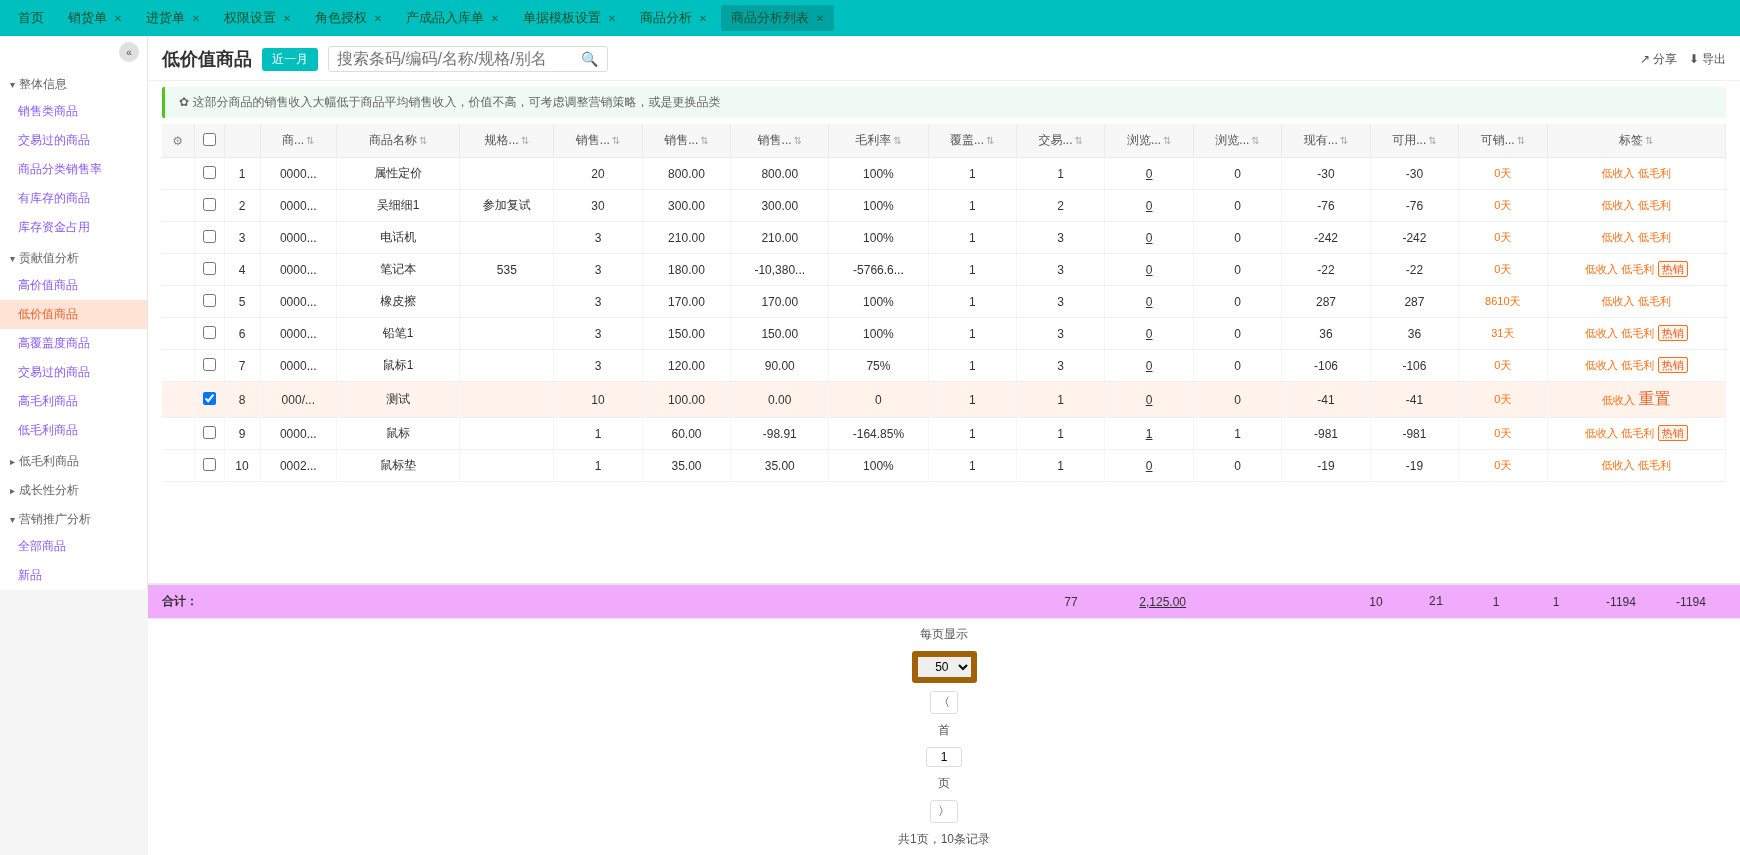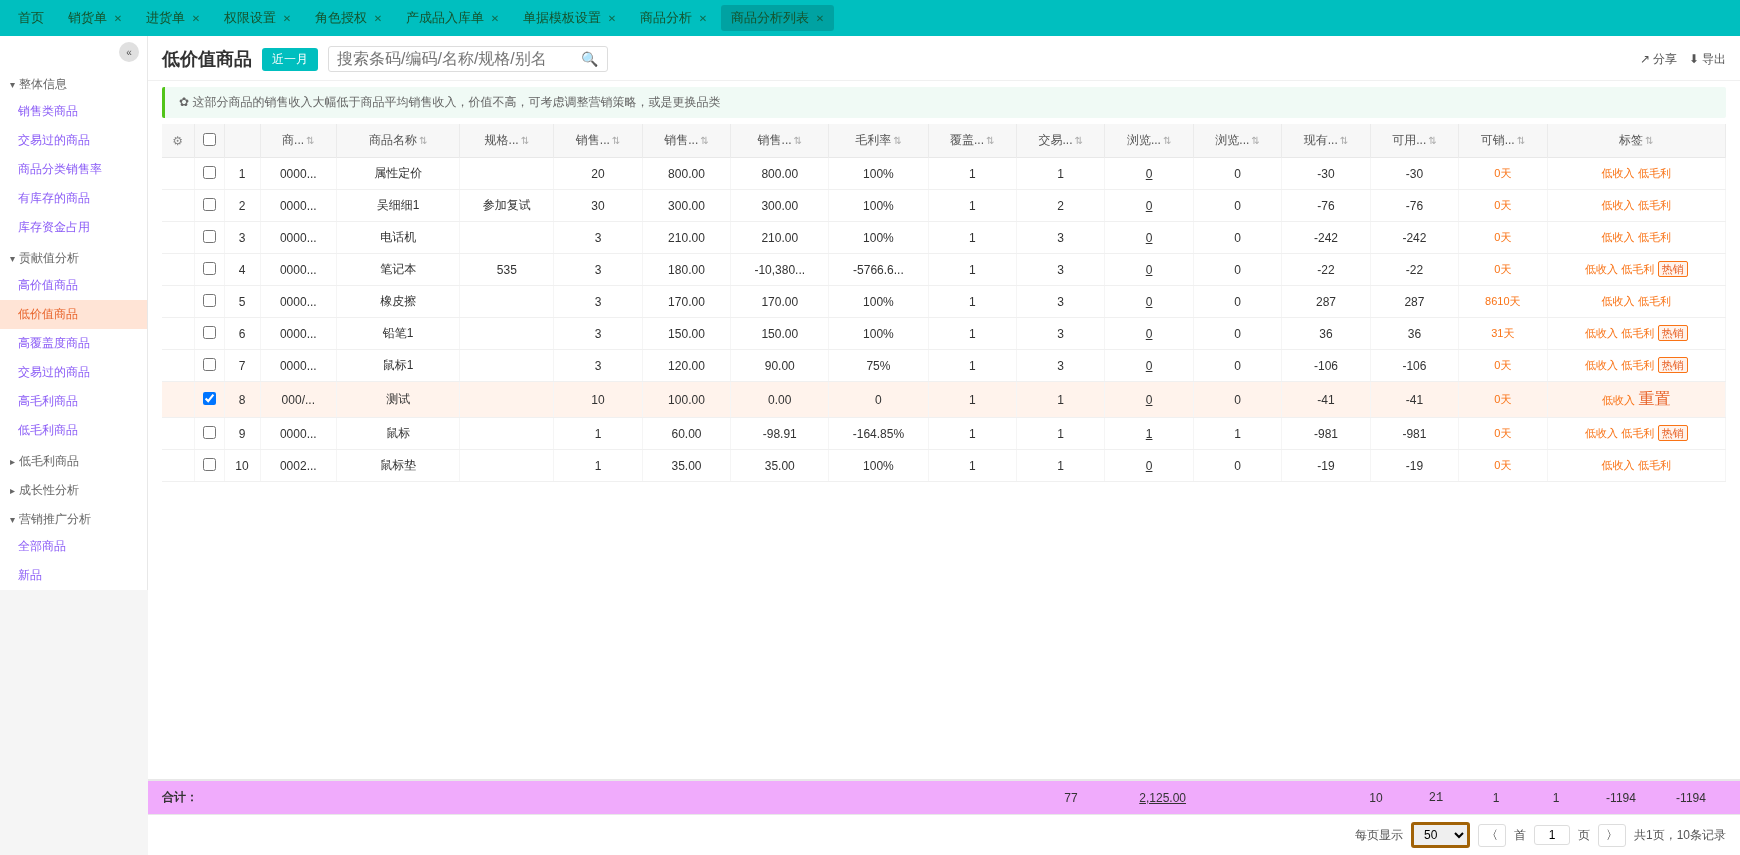--- a/index.html
+++ b/index.html
@@ -196,26 +196,28 @@
     .pagination {
       background: #fff;
       border-top: 1px solid #e8e8e8;
       padding: 7px 14px;
       display: flex;
       align-items: center;
       justify-content: flex-end;
       gap: 8px;
       font-size: 12px;
       color: #555;
+      flex-direction: column;
     }
     .page-size-select {
-      border: 3px solid #a16207;
+      border: 6px solid #a16207;
       border-radius: 3px;
       padding: 2px 6px;
       font-size: 12px;
+      text-align: right;
     }
     .page-btn {
       padding: 2px 7px;
       border: 1px solid #ddd;
       border-radius: 3px;
       cursor: pointer;
       background: #fff;
       font-size: 12px;
     }
     .page-input {

